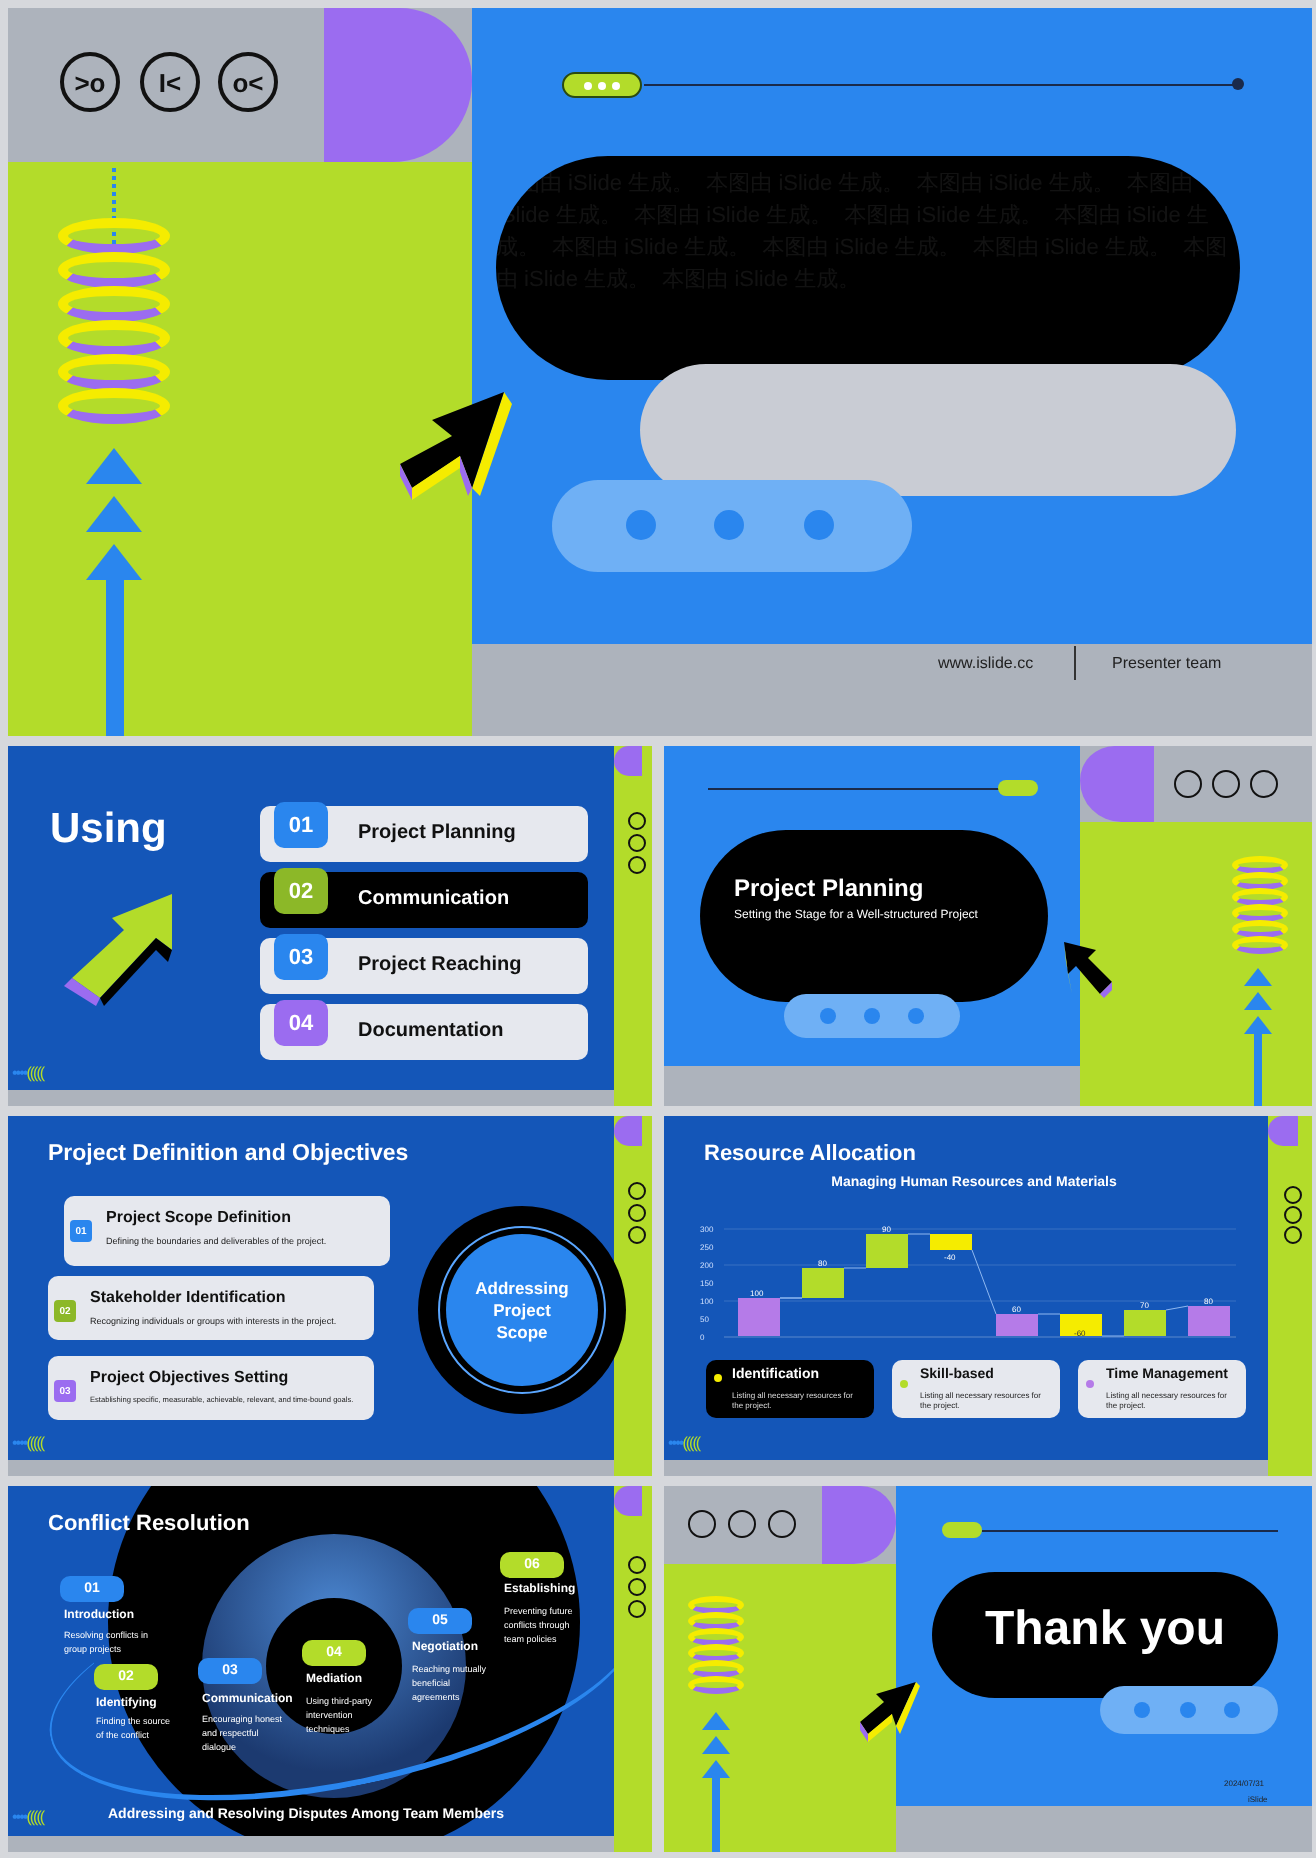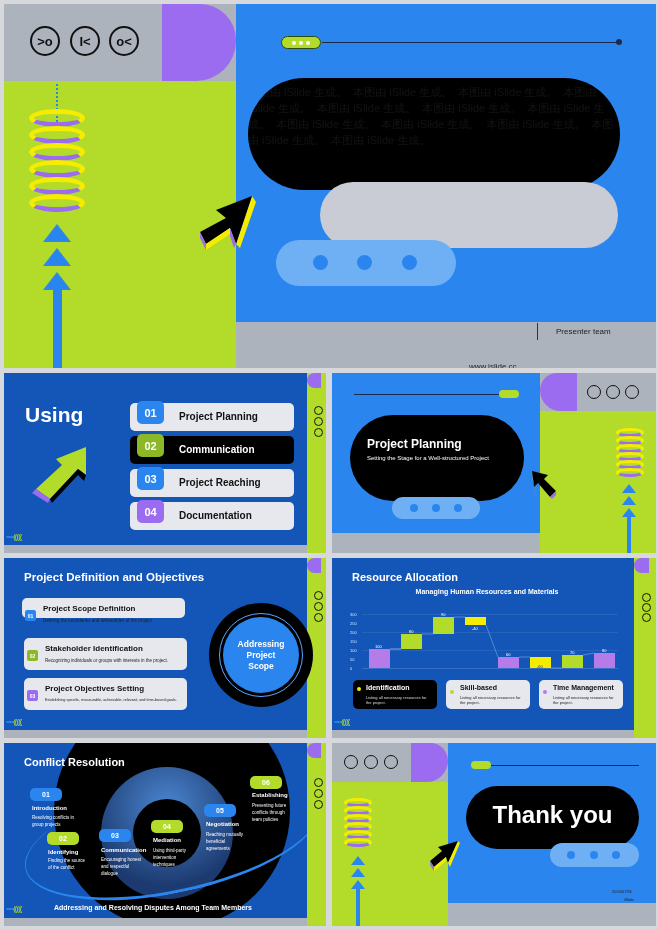--- a/index.html
+++ b/index.html
@@ -77,21 +77,21 @@
     </div>
   </div>
 
   <div class="abs pill" style="left:316px;top:178px;width:298px;height:66px;background:#c9ccd4;"></div>
 
   <div class="abs pill" style="left:272px;top:236px;width:180px;height:46px;background:#6fb0f5;"></div>
   <div class="dot" style="left:309px;top:251px;width:15px;height:15px;"></div>
   <div class="dot" style="left:353px;top:251px;width:15px;height:15px;"></div>
   <div class="dot" style="left:398px;top:251px;width:15px;height:15px;"></div>
 
-  <div class="abs" style="left:465px;top:323px;font-size:8px;color:#222;margin-top:35px;">www.islide.cc</div>
+  <div class="abs" style="left:465px;top:323px;font-size:8px;color:#222;">www.islide.cc</div>
   <div class="abs" style="left:533px;top:319px;width:1px;height:17px;background:#333;"></div>
   <div class="abs" style="left:552px;top:323px;font-size:8px;color:#222;">Presenter team</div>
 </div>
 
 <div class="slide" style="left:4px;top:373px;width:322px;height:180px;background:#1456b8;">
   <div class="sidebar-green" style="left:303px;top:0;width:19px;height:180px;"></div>
   <div class="abs" style="left:303px;top:0;width:14px;height:15px;background:#9b6cf0;border-radius:8px 0 0 8px;"></div>
   <div class="abs" style="left:0;top:172px;width:303px;height:8px;background:#adb3bc;"></div>
   <div class="smiley xs" style="left:310px;top:33px;"></div>
   <div class="smiley xs" style="left:310px;top:44px;"></div>
@@ -165,21 +165,21 @@
 <div class="slide" style="left:4px;top:558px;width:322px;height:180px;background:#1456b8;">
   <div class="sidebar-green" style="left:303px;top:0;width:19px;height:180px;"></div>
   <div class="abs" style="left:303px;top:0;width:14px;height:15px;background:#9b6cf0;border-radius:8px 0 0 8px;"></div>
   <div class="abs" style="left:0;top:172px;width:303px;height:8px;background:#adb3bc;"></div>
   <div class="smiley xs" style="left:310px;top:33px;"></div>
   <div class="smiley xs" style="left:310px;top:44px;"></div>
   <div class="smiley xs" style="left:310px;top:55px;"></div>
 
   <div class="abs" style="left:20px;top:13px;color:#fff;font-size:11.5px;font-weight:bold;">Project Definition and Objectives</div>
 
-  <div class="card" style="left:18px;top:40px;width:163px;height:20px;">
+  <div class="card" style="left:28px;top:40px;width:163px;height:35px;">
     <div class="num" style="left:3px;top:12px;width:11px;height:11px;background:#2a86ee;font-size:5px;border-radius:2px;">01</div>
     <div class="label" style="left:21px;top:6px;font-size:8px;">Project Scope Definition</div>
     <div class="small" style="left:21px;top:20px;font-size:4.5px;">Defining the boundaries and deliverables of the project.</div>
   </div>
   <div class="card" style="left:20px;top:80px;width:163px;height:32px;">
     <div class="num" style="left:3px;top:12px;width:11px;height:11px;background:#8cb828;font-size:5px;border-radius:2px;">02</div>
     <div class="label" style="left:21px;top:6px;font-size:8px;">Stakeholder Identification</div>
     <div class="small" style="left:21px;top:20px;font-size:4.5px;">Recognizing individuals or groups with interests in the project.</div>
   </div>
   <div class="card" style="left:20px;top:120px;width:163px;height:32px;">

